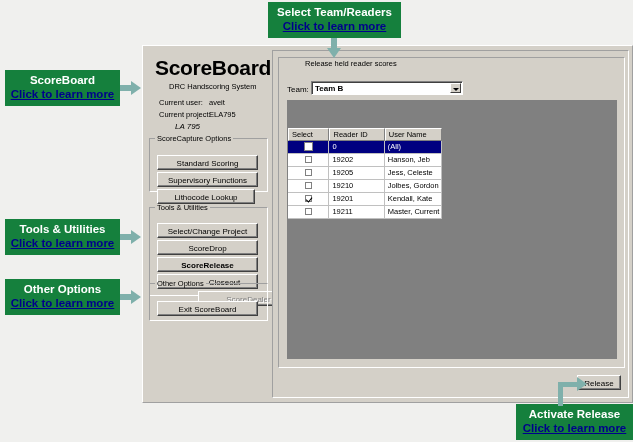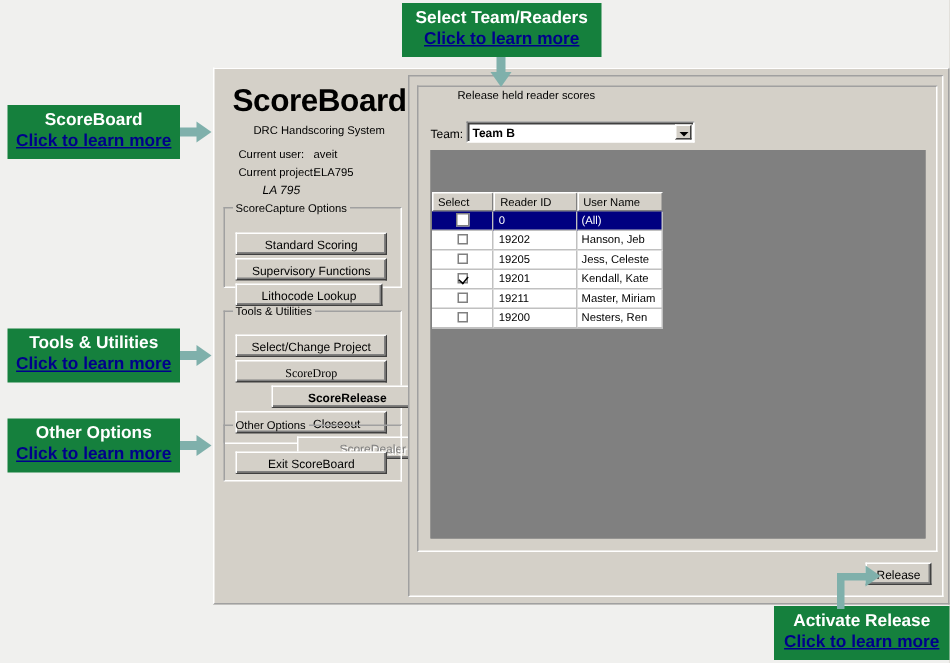--- a/index.html
+++ b/index.html
@@ -200,22 +200,22 @@
       <fieldset class="group" style="left:2px;top:84px;width:117px;height:56px;">
         <legend>ScoreCapture Options</legend>
         <button class="win-btn" style="left:7px;top:12px;width:101px;height:15px;">Standard Scoring</button>
         <button class="win-btn" style="left:7px;top:29px;width:101px;height:15px;">Supervisory Functions</button>
         <button class="win-btn" style="left:7px;top:46px;width:98px;height:15px;">Lithocode Lookup</button>
       </fieldset>
 
       <fieldset class="group" style="left:2px;top:153px;width:117px;height:91px;">
         <legend>Tools &amp; Utilities</legend>
         <button class="win-btn" style="left:7px;top:11px;width:101px;height:15px;">Select/Change Project</button>
-        <button class="win-btn" style="left:7px;top:28px;width:101px;height:15px;font-family:Liberation Serif, serif;">ScoreDrop</button>
-        <button class="win-btn bold" style="left:7px;top:45px;width:101px;height:15px;margin-left:24px;">ScoreRelease</button>
+        <button class="win-btn" style="left:7px;top:28px;width:101px;height:15px;">ScoreDrop</button>
+        <button class="win-btn bold" style="left:7px;top:45px;width:101px;height:15px;">ScoreRelease</button>
         <button class="win-btn" style="left:7px;top:62px;width:101px;height:15px;padding-left:40px;">Closeout</button>
         <button class="win-btn disabled" style="left:7px;top:79px;width:101px;height:15px;margin-left:41px;">ScoreDealer</button>
       </fieldset>
 
       <fieldset class="group" style="left:2px;top:229px;width:117px;height:40px;">
         <legend>Other Options</legend>
         <button class="win-btn" style="left:7px;top:13px;width:101px;height:15px;">Exit ScoreBoard</button>
       </fieldset>
     </div>
 
@@ -247,33 +247,33 @@
                   <div class="cell c-select"><span class="cb"></span></div>
                   <div class="cell c-id">19202</div>
                   <div class="cell c-name">Hanson, Jeb</div>
                 </div>
                 <div class="grid-row">
                   <div class="cell c-select"><span class="cb"></span></div>
                   <div class="cell c-id">19205</div>
                   <div class="cell c-name">Jess, Celeste</div>
                 </div>
                 <div class="grid-row">
+                  <div class="cell c-select"><span class="cb"></span></div>
+                  <div class="cell c-id">19210</div>
+                  <div class="cell c-name">Jolbes, Gordon</div>
+                </div>
+                <div class="grid-row">
                   <div class="cell c-select"><span class="cb checked"></span></div>
                   <div class="cell c-id">19201</div>
                   <div class="cell c-name">Kendall, Kate</div>
                 </div>
                 <div class="grid-row">
                   <div class="cell c-select"><span class="cb"></span></div>
                   <div class="cell c-id">19211</div>
-                  <div class="cell c-name">Master, Miriam</div>
-                </div>
-                <div class="grid-row">
-                  <div class="cell c-select"><span class="cb"></span></div>
-                  <div class="cell c-id">19200</div>
-                  <div class="cell c-name">Nesters, Ren</div>
+                  <div class="cell c-name">Master, Current</div>
                 </div>
               </div>
           </div>
         </div>
       </div>
 
       <button class="win-btn release-btn">Release</button>
     </div>
   </div>
 

